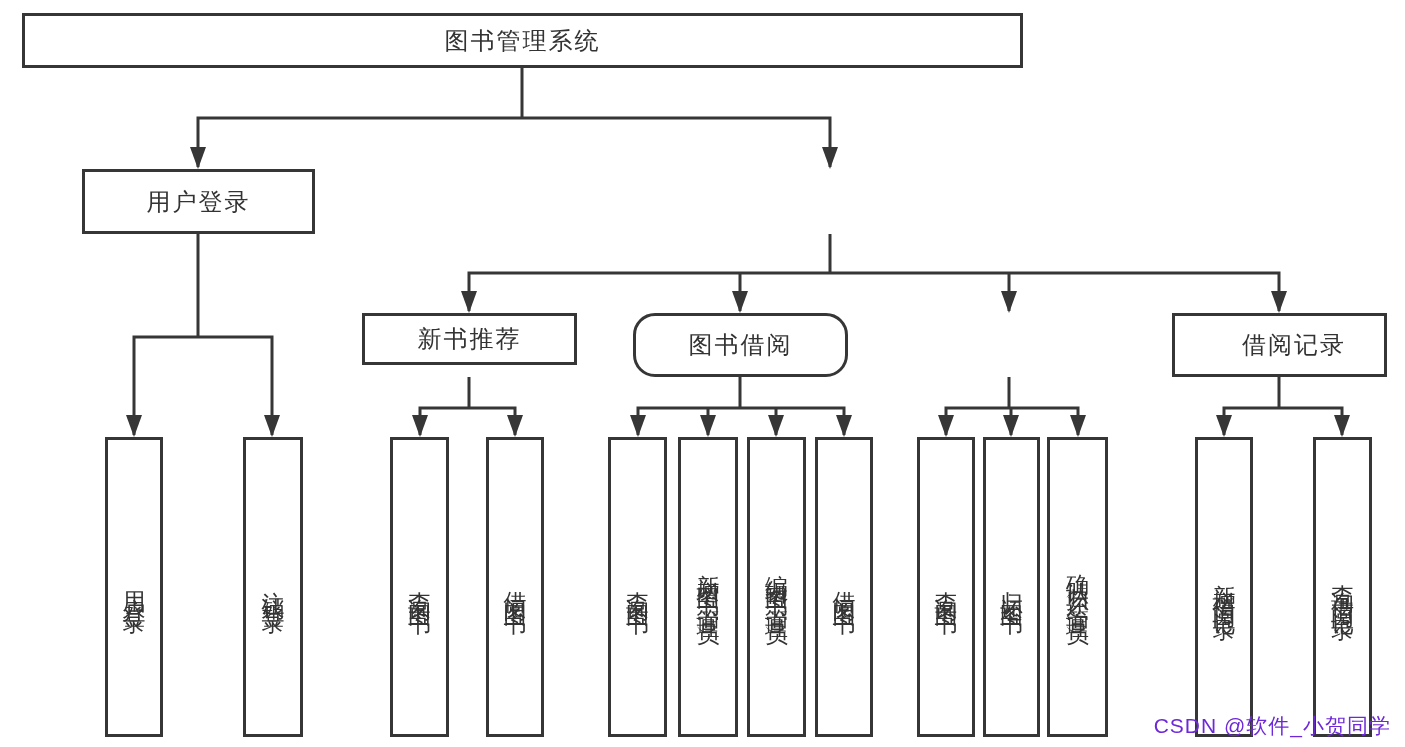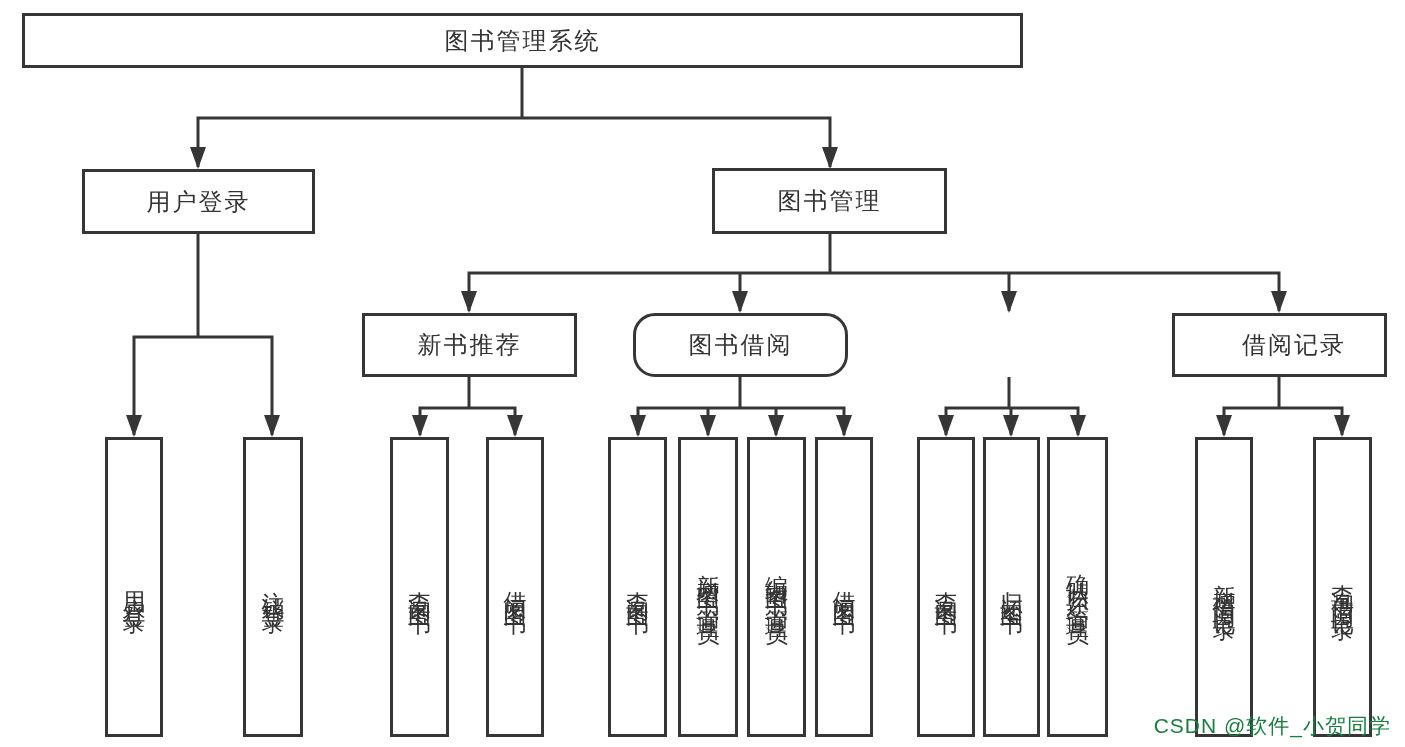--- a/index.html
+++ b/index.html
@@ -37,21 +37,21 @@
     line-height: 1;
     white-space: normal;
     font-size: 23px;
   }
   .watermark {
     position: absolute;
     right: 14px;
     top: 712px;
     font-size: 21px;
     letter-spacing: 1px;
-    color: #15803d;
+    color: #6d28d9;
   }
 </style>
 </head>
 <body>
 
 <div class="canvas">
 
   <svg class="connectors" viewBox="0 0 1405 747" xmlns="http://www.w3.org/2000/svg">
     <path fill="none" stroke="#363636" stroke-width="3" d="
       M522 68 V118 M196.5 118 H831.5 M198 118 V167 M830 118 V167
@@ -80,23 +80,22 @@
       <polygon points="1003,415 1019,415 1011,437"></polygon>
       <polygon points="1070,415 1086,415 1078,437"></polygon>
       <polygon points="1216,415 1232,415 1224,437"></polygon>
       <polygon points="1334,415 1350,415 1342,437"></polygon>
     </g>
   </svg>
 
   <div class="node" style="left:22px; top:13px; width:1001px; height:55px;">图书管理系统</div>
 
   <div class="node" style="left:82px; top:169px; width:233px; height:65px;">用户登录</div>
-  <div class="node" style="left:712px; top:168px; width:235px; height:66px;">图书管理</div>
 
-  <div class="node" style="left:362px; top:313px; width:215px; height:64px;">新书推荐</div>
+  <div class="node" style="left:362px; top:313px; width:215px; height:52px;">新书推荐</div>
   <div class="node" style="left:633px; top:313px; width:215px; height:64px;border-radius:22px;">图书借阅</div>
   <div class="node" style="left:1172px; top:313px; width:215px; height:64px;padding-left:29px;">借阅记录</div>
 
   <div class="node vnode" style="left:105px; top:437px; width:58px; height:300px;">用户登录</div>
   <div class="node vnode" style="left:243px; top:437px; width:60px; height:300px;">注销登录</div>
 
   <div class="node vnode" style="left:390px; top:437px; width:59px; height:300px;">查询图书</div>
   <div class="node vnode" style="left:486px; top:437px; width:58px; height:300px;">借阅图书</div>
 
   <div class="node vnode" style="left:608px; top:437px; width:59px; height:300px;">查询图书</div>

